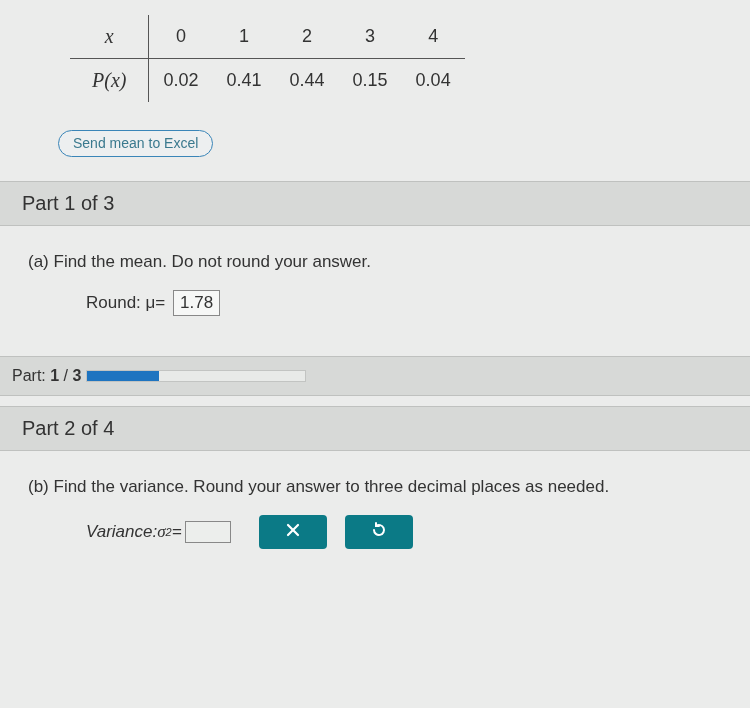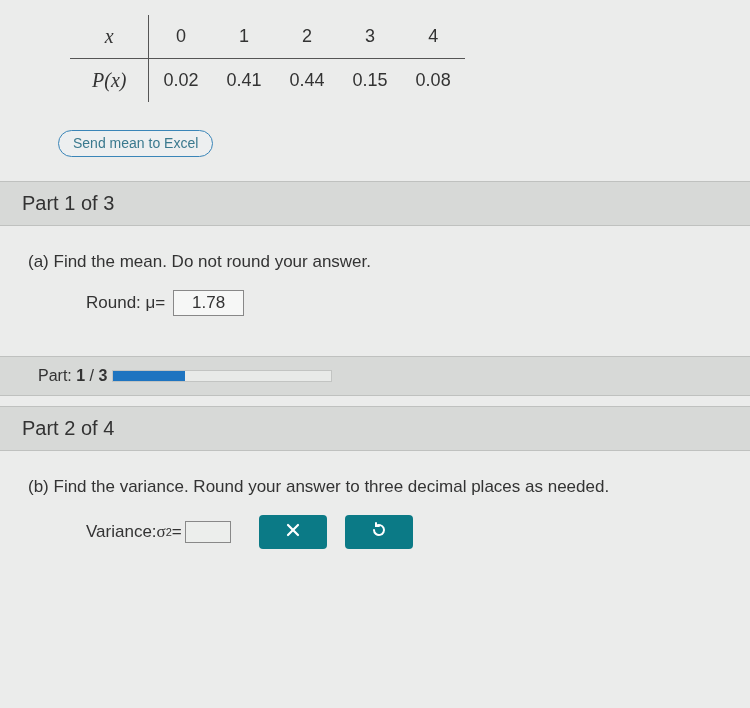--- a/index.html
+++ b/index.html
@@ -62,36 +62,36 @@
     .answer-line {
       margin-top: 18px;
       margin-left: 58px;
       font-size: 17px;
     }
     .answer-box {
       display: inline-block;
       min-width: 46px;
       border: 1px solid #888;
       background: #f6f7f6;
-      padding: 2px 18px;
+      padding: 2px 6px;
       margin-left: 3px;
       font-size: 17px;
       text-align: right;
     }
     .answer-box.empty {
       width: 26px;
       height: 22px;
       background: #eceeec;
       vertical-align: middle;
     }
     .progress-row {
       display: flex;
       align-items: center;
       gap: 5px;
-      padding: 10px 38px;
+      padding: 10px 12px;
       background: #d7d9d7;
       border-top: 1px solid #bfc1bf;
       border-bottom: 1px solid #bfc1bf;
       margin-top: 10px;
       margin-bottom: 10px;
     }
     .progress-label { font-size: 16px; }
     .progress-label strong { font-weight: bold; }
     .progress-track {
       width: 220px;
@@ -143,21 +143,21 @@
       <td>2</td>
       <td>3</td>
       <td>4</td>
     </tr>
     <tr>
       <td class="row-header">P(x)</td>
       <td>0.02</td>
       <td>0.41</td>
       <td>0.44</td>
       <td>0.15</td>
-      <td>0.08</td>
+      <td>0.04</td>
     </tr>
   </tbody>
     </table>
 
   <div class="send-excel">Send mean to Excel</div>
 
   <div class="part-bar">Part 1 of 3</div>
 
   <div class="part-content">
     <div>
@@ -177,21 +177,21 @@
       <div class="progress-fill" style="width: 33%;"></div>
     </div>
   </div>
 
   <div class="part-bar">Part 2 of 4</div>
 
   <div class="part-content">
     <div>
       <span>(b) </span><span>Find the variance. Round your answer to three decimal places as needed.</span>
     </div>
-    <div class="answer-line" style="display:flex;align-items:center;">
+    <div class="answer-line" style="display:flex;align-items:center;font-style:italic;">
       <span>Variance: </span>
       <span class="sigma">σ</span>
         <span class="sup">2</span>
       <span> = </span>
       <span class="answer-box empty"></span>
 
       <div class="btn-row">
         <button class="icon-btn">
           <span>
             <svg width="16" height="16" viewBox="0 0 16 16" stroke-width="2.2" stroke-linecap="round">

